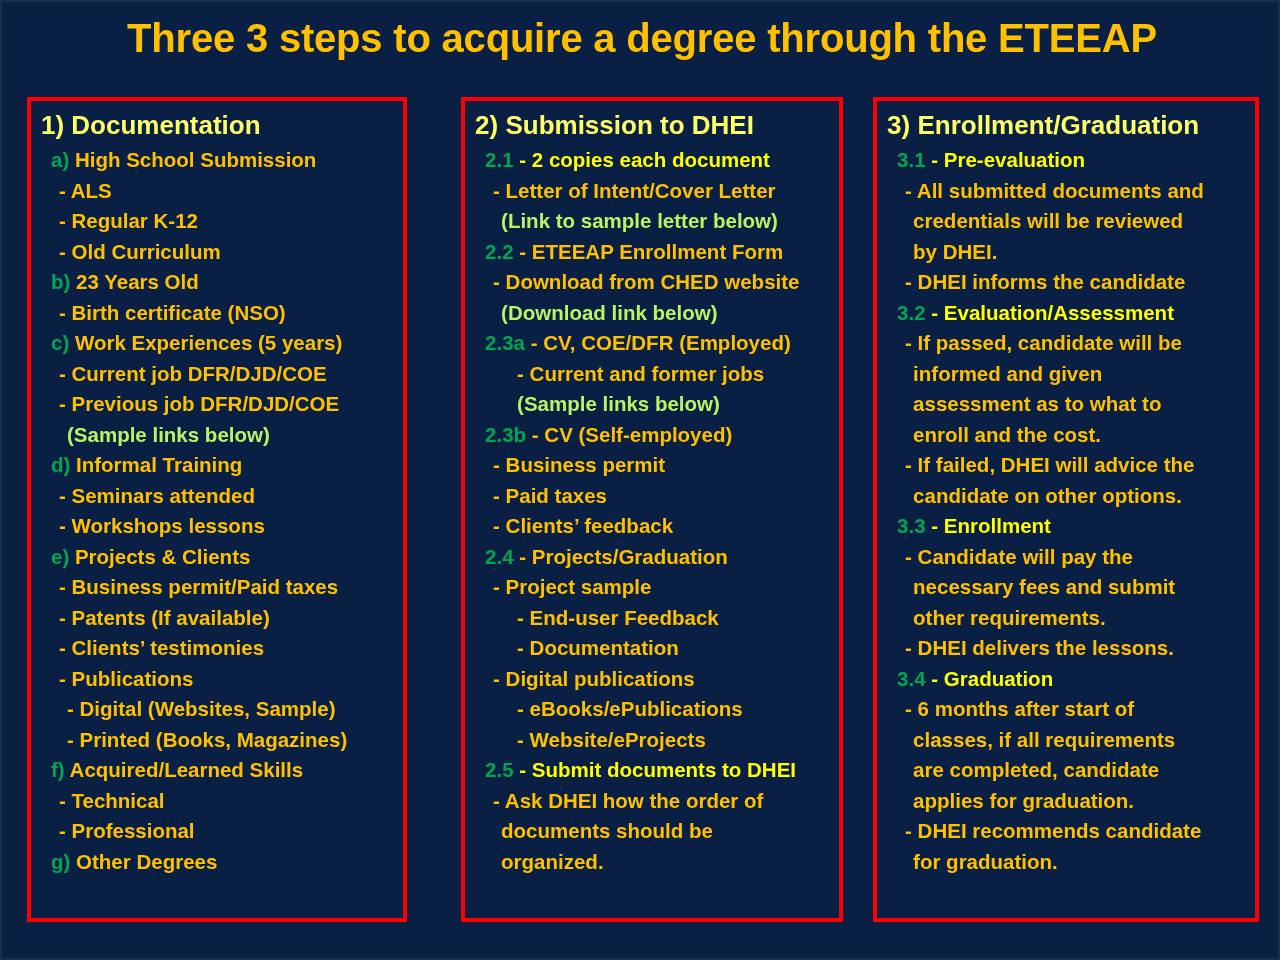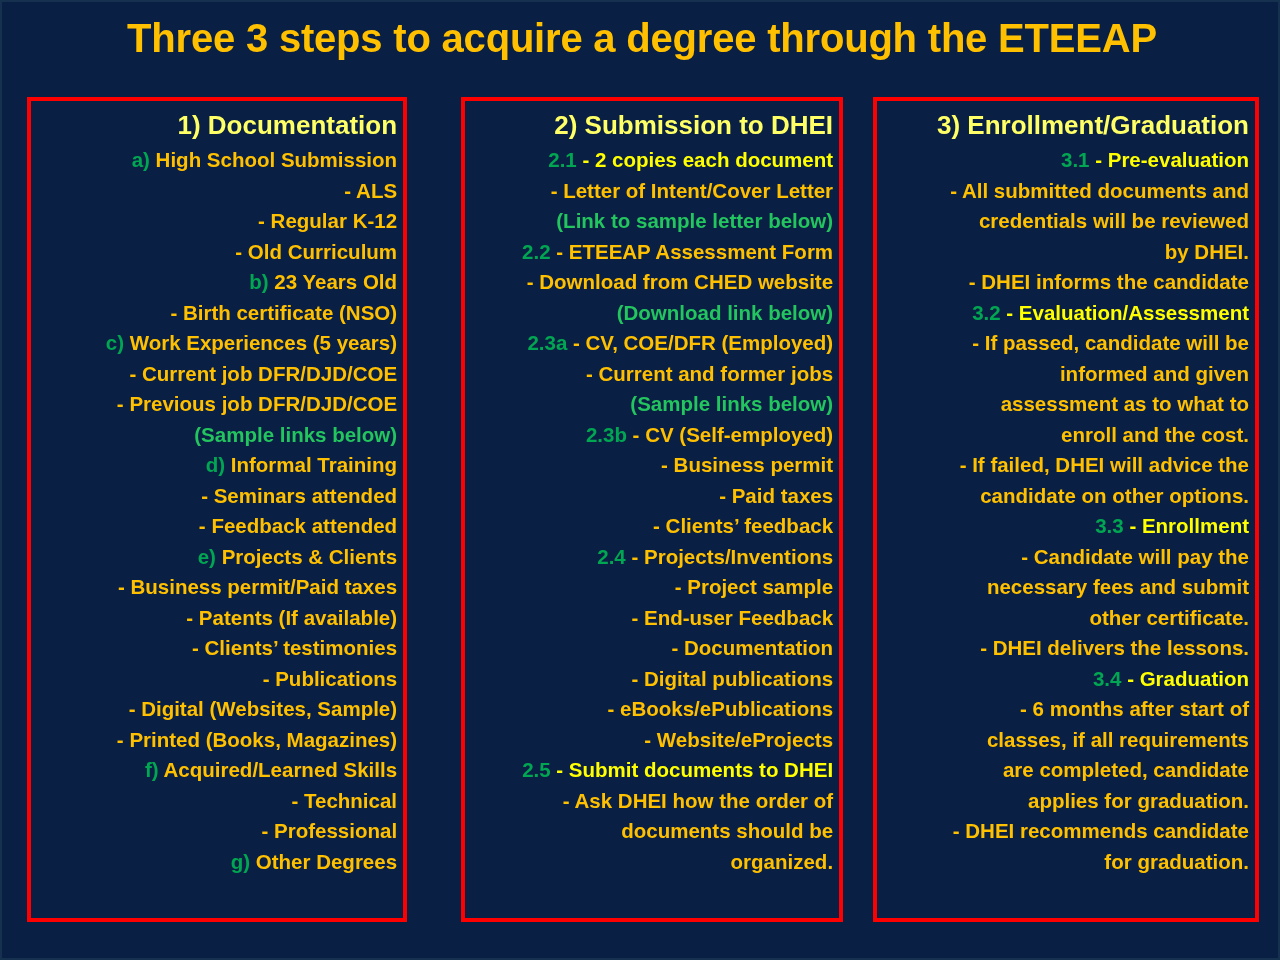--- a/index.html
+++ b/index.html
@@ -46,21 +46,20 @@
     display: flex;
     gap: 30px;
   }
 
   .panel {
     border: 4px solid #ff0000;
     padding: 8px 6px 6px 6px;
     background: #0a1f44;
     position: relative;
     overflow: hidden;
-    text-align: right;
   }
 
   .panel.p1 { width: 390px; }
   .panel.p2 { width: 392px; margin-left: 24px; }
   .panel.p3 { width: 396px; }
 
   .panel-heading {
     font-size: 26px;
     font-weight: bold;
     color: #ffff66;
@@ -79,21 +78,21 @@
     line-height: 30.5px;
     color: #ffc000;
     white-space: nowrap;
   }
 
   .marker {
     color: #00a651;
   }
 
   .line.bright { color: #ffff00; }
-  .line.greenline { color: #22c55e; }
+  .line.greenline { color: #bef264; }
   .ind1 { padding-left: 14px; }
   .ind2 { padding-left: 22px; }
   .ind3 { padding-left: 30px; }
   .ind4 { padding-left: 46px; }
 </style>
 </head>
 <body>
 
 <div id="slide">
 
@@ -109,52 +108,52 @@
           <div class="line ind2"><span>- Regular K-12</span></div>
           <div class="line ind2"><span>- Old Curriculum</span></div>
           <div class="line ind1"><span class="marker">b)</span><span> 23 Years Old</span></div>
           <div class="line ind2"><span>- Birth certificate (NSO)</span></div>
           <div class="line ind1"><span class="marker">c)</span><span> Work Experiences (5 years)</span></div>
           <div class="line ind2"><span>- Current job DFR/DJD/COE</span></div>
           <div class="line ind2"><span>- Previous job DFR/DJD/COE</span></div>
           <div class="line ind3 greenline"><span>(Sample links below)</span></div>
           <div class="line ind1"><span class="marker">d)</span><span> Informal Training</span></div>
           <div class="line ind2"><span>- Seminars attended</span></div>
-          <div class="line ind2"><span>- Feedback attended</span></div>
+          <div class="line ind2"><span>- Workshops lessons</span></div>
           <div class="line ind1"><span class="marker">e)</span><span> Projects &amp; Clients</span></div>
           <div class="line ind2"><span>- Business permit/Paid taxes</span></div>
           <div class="line ind2"><span>- Patents (If available)</span></div>
           <div class="line ind2"><span>- Clients’ testimonies</span></div>
           <div class="line ind2"><span>- Publications</span></div>
           <div class="line ind3"><span>- Digital (Websites, Sample)</span></div>
           <div class="line ind3"><span>- Printed (Books, Magazines)</span></div>
           <div class="line ind1"><span class="marker">f)</span><span>  Acquired/Learned Skills</span></div>
           <div class="line ind2"><span>- Technical</span></div>
           <div class="line ind2"><span>- Professional</span></div>
           <div class="line ind1"><span class="marker">g)</span><span> Other Degrees</span></div>
         </div>
     </div>
 
     <div class="panel p2">
       <div class="panel-heading">2) Submission to DHEI</div>
       <div class="lines">
           <div class="line ind1 bright"><span class="marker">2.1</span><span> - 2 copies each document</span></div>
           <div class="line ind2"><span>- Letter of Intent/Cover Letter</span></div>
           <div class="line ind3 greenline"><span>(Link to sample letter below)</span></div>
-          <div class="line ind1"><span class="marker">2.2</span><span> - ETEEAP  Assessment Form</span></div>
+          <div class="line ind1"><span class="marker">2.2</span><span> - ETEEAP  Enrollment Form</span></div>
           <div class="line ind2"><span>- Download from CHED website</span></div>
           <div class="line ind3 greenline"><span>(Download link below)</span></div>
           <div class="line ind1"><span class="marker">2.3a</span><span> - CV, COE/DFR (Employed)</span></div>
           <div class="line ind4"><span>- Current and former jobs</span></div>
           <div class="line ind4 greenline"><span>(Sample links below)</span></div>
           <div class="line ind1"><span class="marker">2.3b</span><span> - CV (Self-employed)</span></div>
           <div class="line ind2"><span>- Business permit</span></div>
           <div class="line ind2"><span>- Paid taxes</span></div>
           <div class="line ind2"><span>- Clients’ feedback</span></div>
-          <div class="line ind1"><span class="marker">2.4</span><span> - Projects/Inventions</span></div>
+          <div class="line ind1"><span class="marker">2.4</span><span> - Projects/Graduation</span></div>
           <div class="line ind2"><span>- Project sample</span></div>
           <div class="line ind4"><span>- End-user Feedback</span></div>
           <div class="line ind4"><span>- Documentation</span></div>
           <div class="line ind2"><span>- Digital publications</span></div>
           <div class="line ind4"><span>- eBooks/ePublications</span></div>
           <div class="line ind4"><span>- Website/eProjects</span></div>
           <div class="line ind1 bright"><span class="marker">2.5</span><span> - Submit documents to DHEI</span></div>
           <div class="line ind2"><span>- Ask DHEI how the order of</span></div>
           <div class="line ind3"><span>documents  should be</span></div>
           <div class="line ind3"><span>organized.</span></div>
@@ -172,21 +171,21 @@
           <div class="line ind1 bright"><span class="marker">3.2</span><span> -  Evaluation/Assessment</span></div>
           <div class="line ind2"><span>- If passed, candidate will be</span></div>
           <div class="line ind3"><span>informed and given</span></div>
           <div class="line ind3"><span>assessment as to what to</span></div>
           <div class="line ind3"><span>enroll and the cost.</span></div>
           <div class="line ind2"><span>- If failed, DHEI will advice the</span></div>
           <div class="line ind3"><span>candidate on other options.</span></div>
           <div class="line ind1 bright"><span class="marker">3.3</span><span> - Enrollment</span></div>
           <div class="line ind2"><span>- Candidate will pay the</span></div>
           <div class="line ind3"><span>necessary fees and submit</span></div>
-          <div class="line ind3"><span>other certificate.</span></div>
+          <div class="line ind3"><span>other requirements.</span></div>
           <div class="line ind2"><span>-  DHEI delivers the lessons.</span></div>
           <div class="line ind1 bright"><span class="marker">3.4</span><span> - Graduation</span></div>
           <div class="line ind2"><span>- 6 months after start of</span></div>
           <div class="line ind3"><span>classes, if all requirements</span></div>
           <div class="line ind3"><span>are completed, candidate</span></div>
           <div class="line ind3"><span>applies for graduation.</span></div>
           <div class="line ind2"><span>- DHEI recommends candidate</span></div>
           <div class="line ind3"><span>for graduation.</span></div>
         </div>
     </div>

